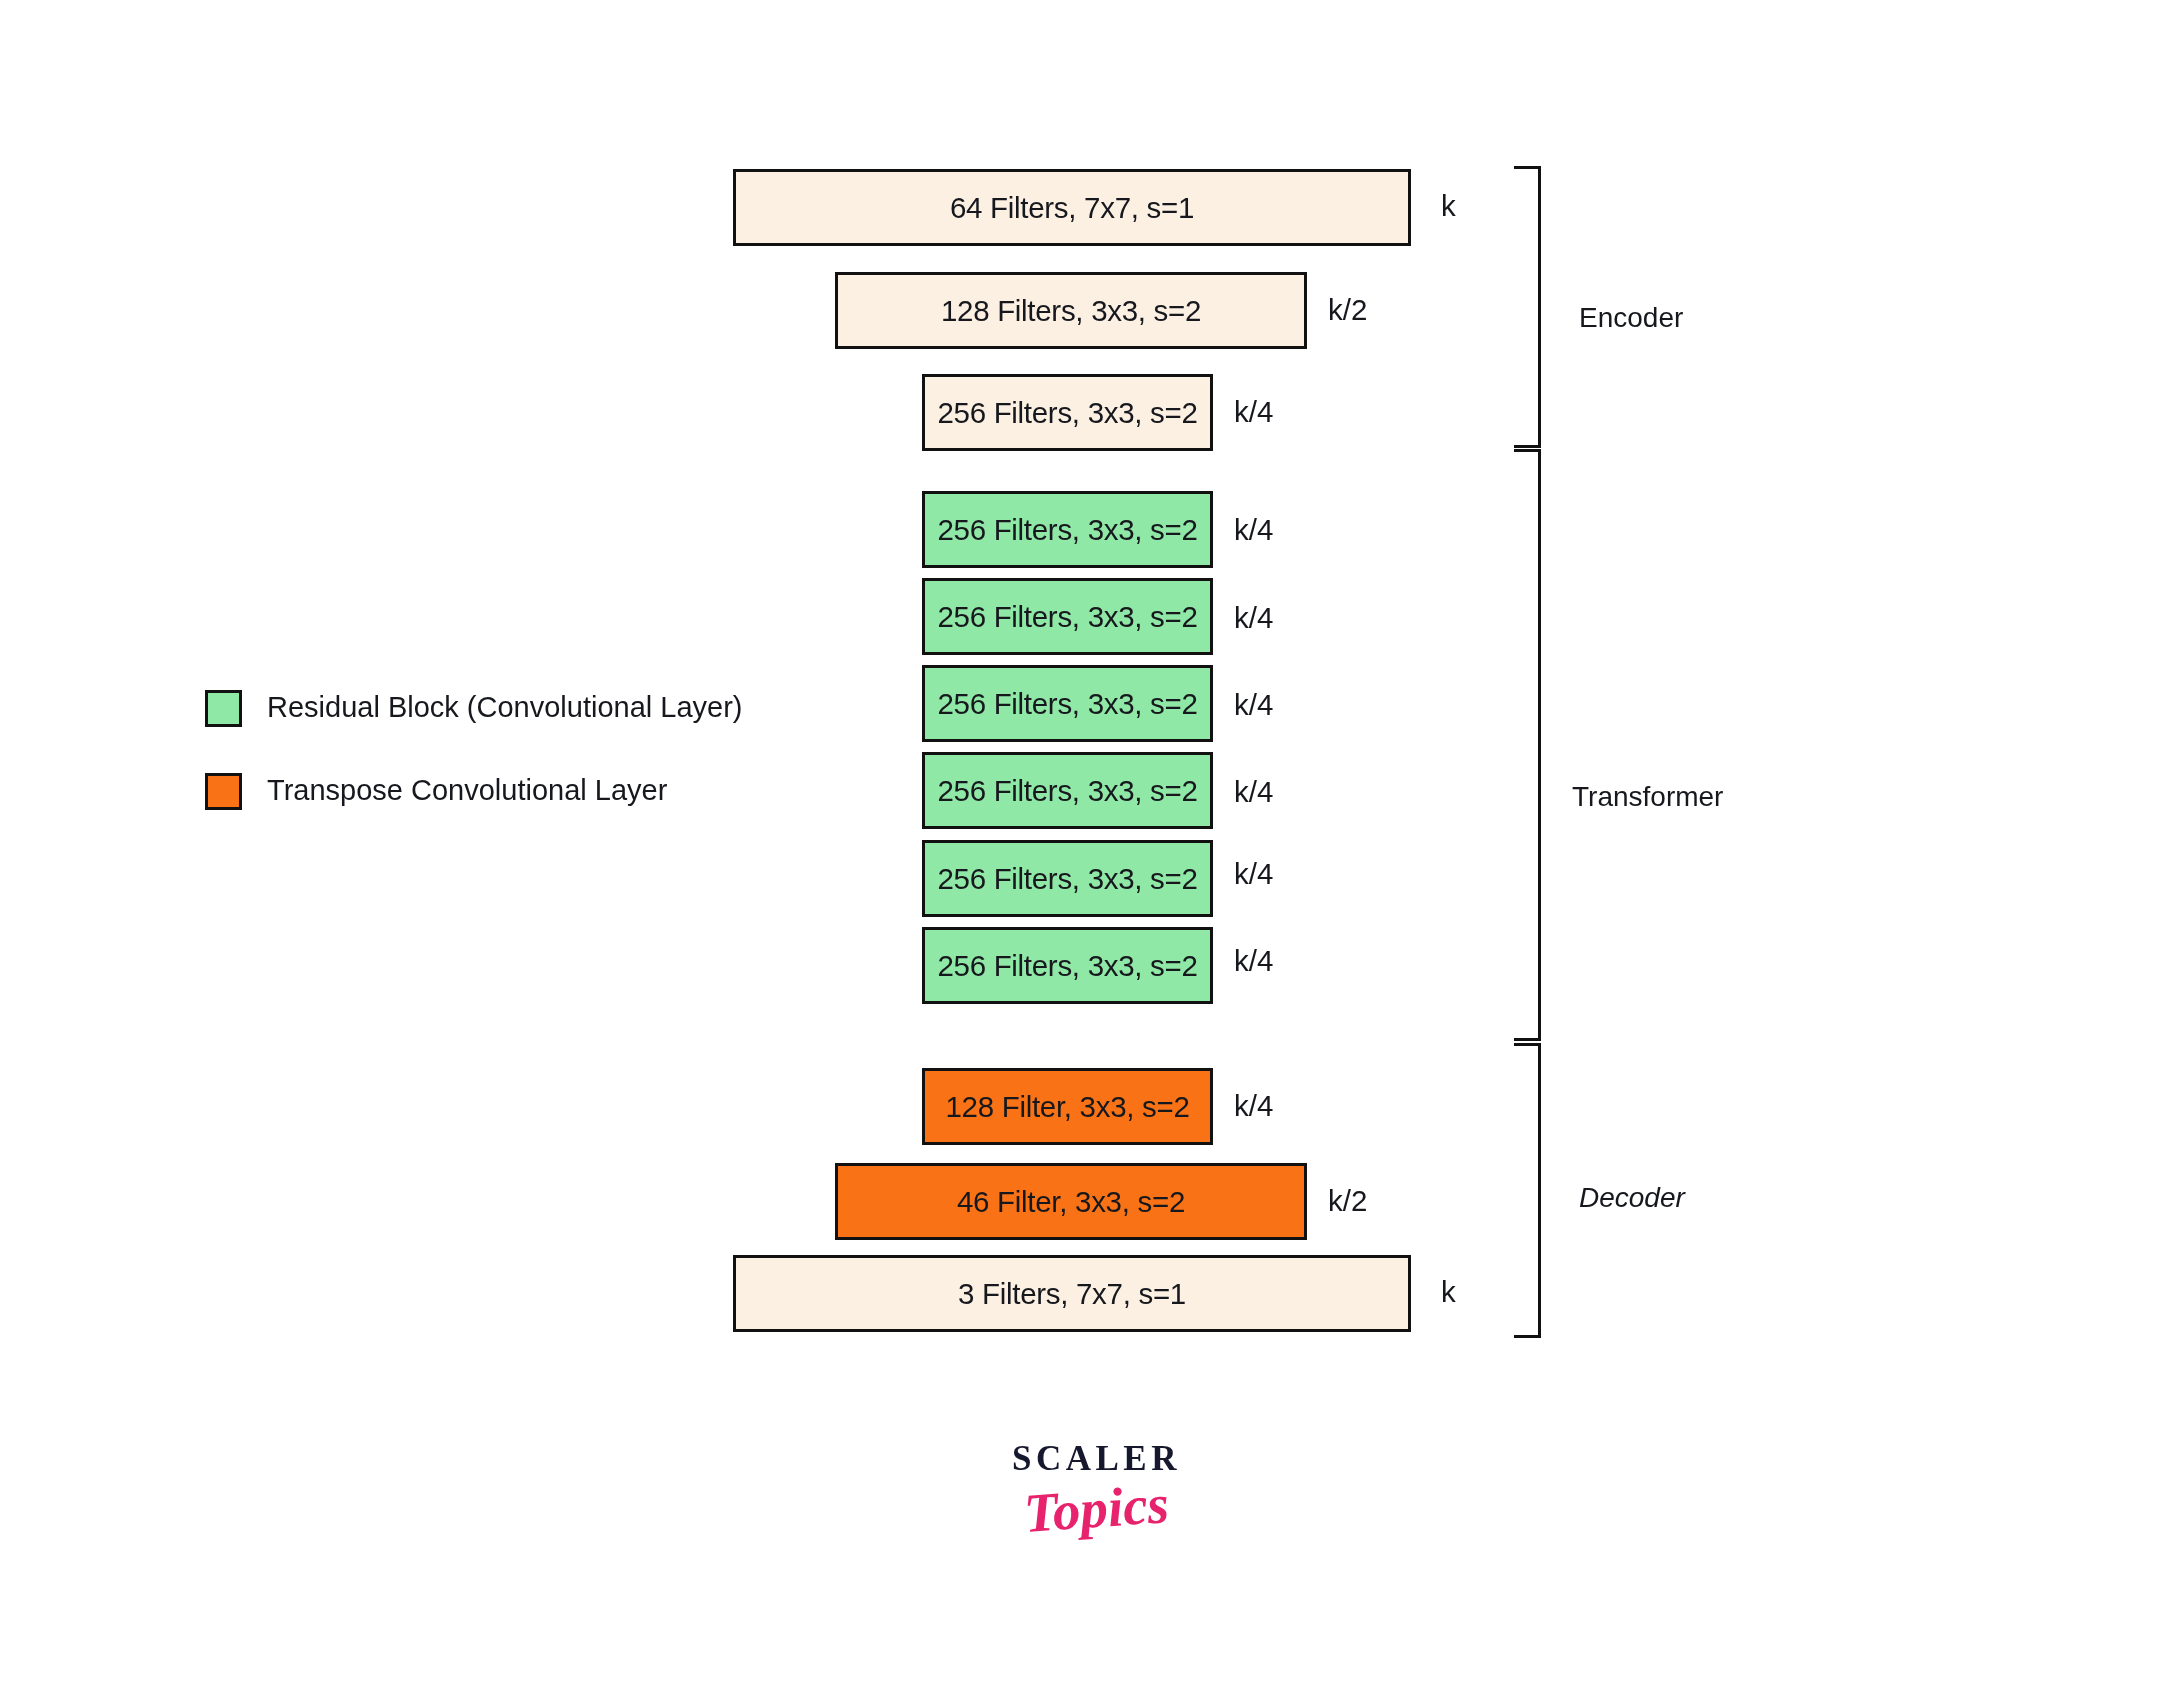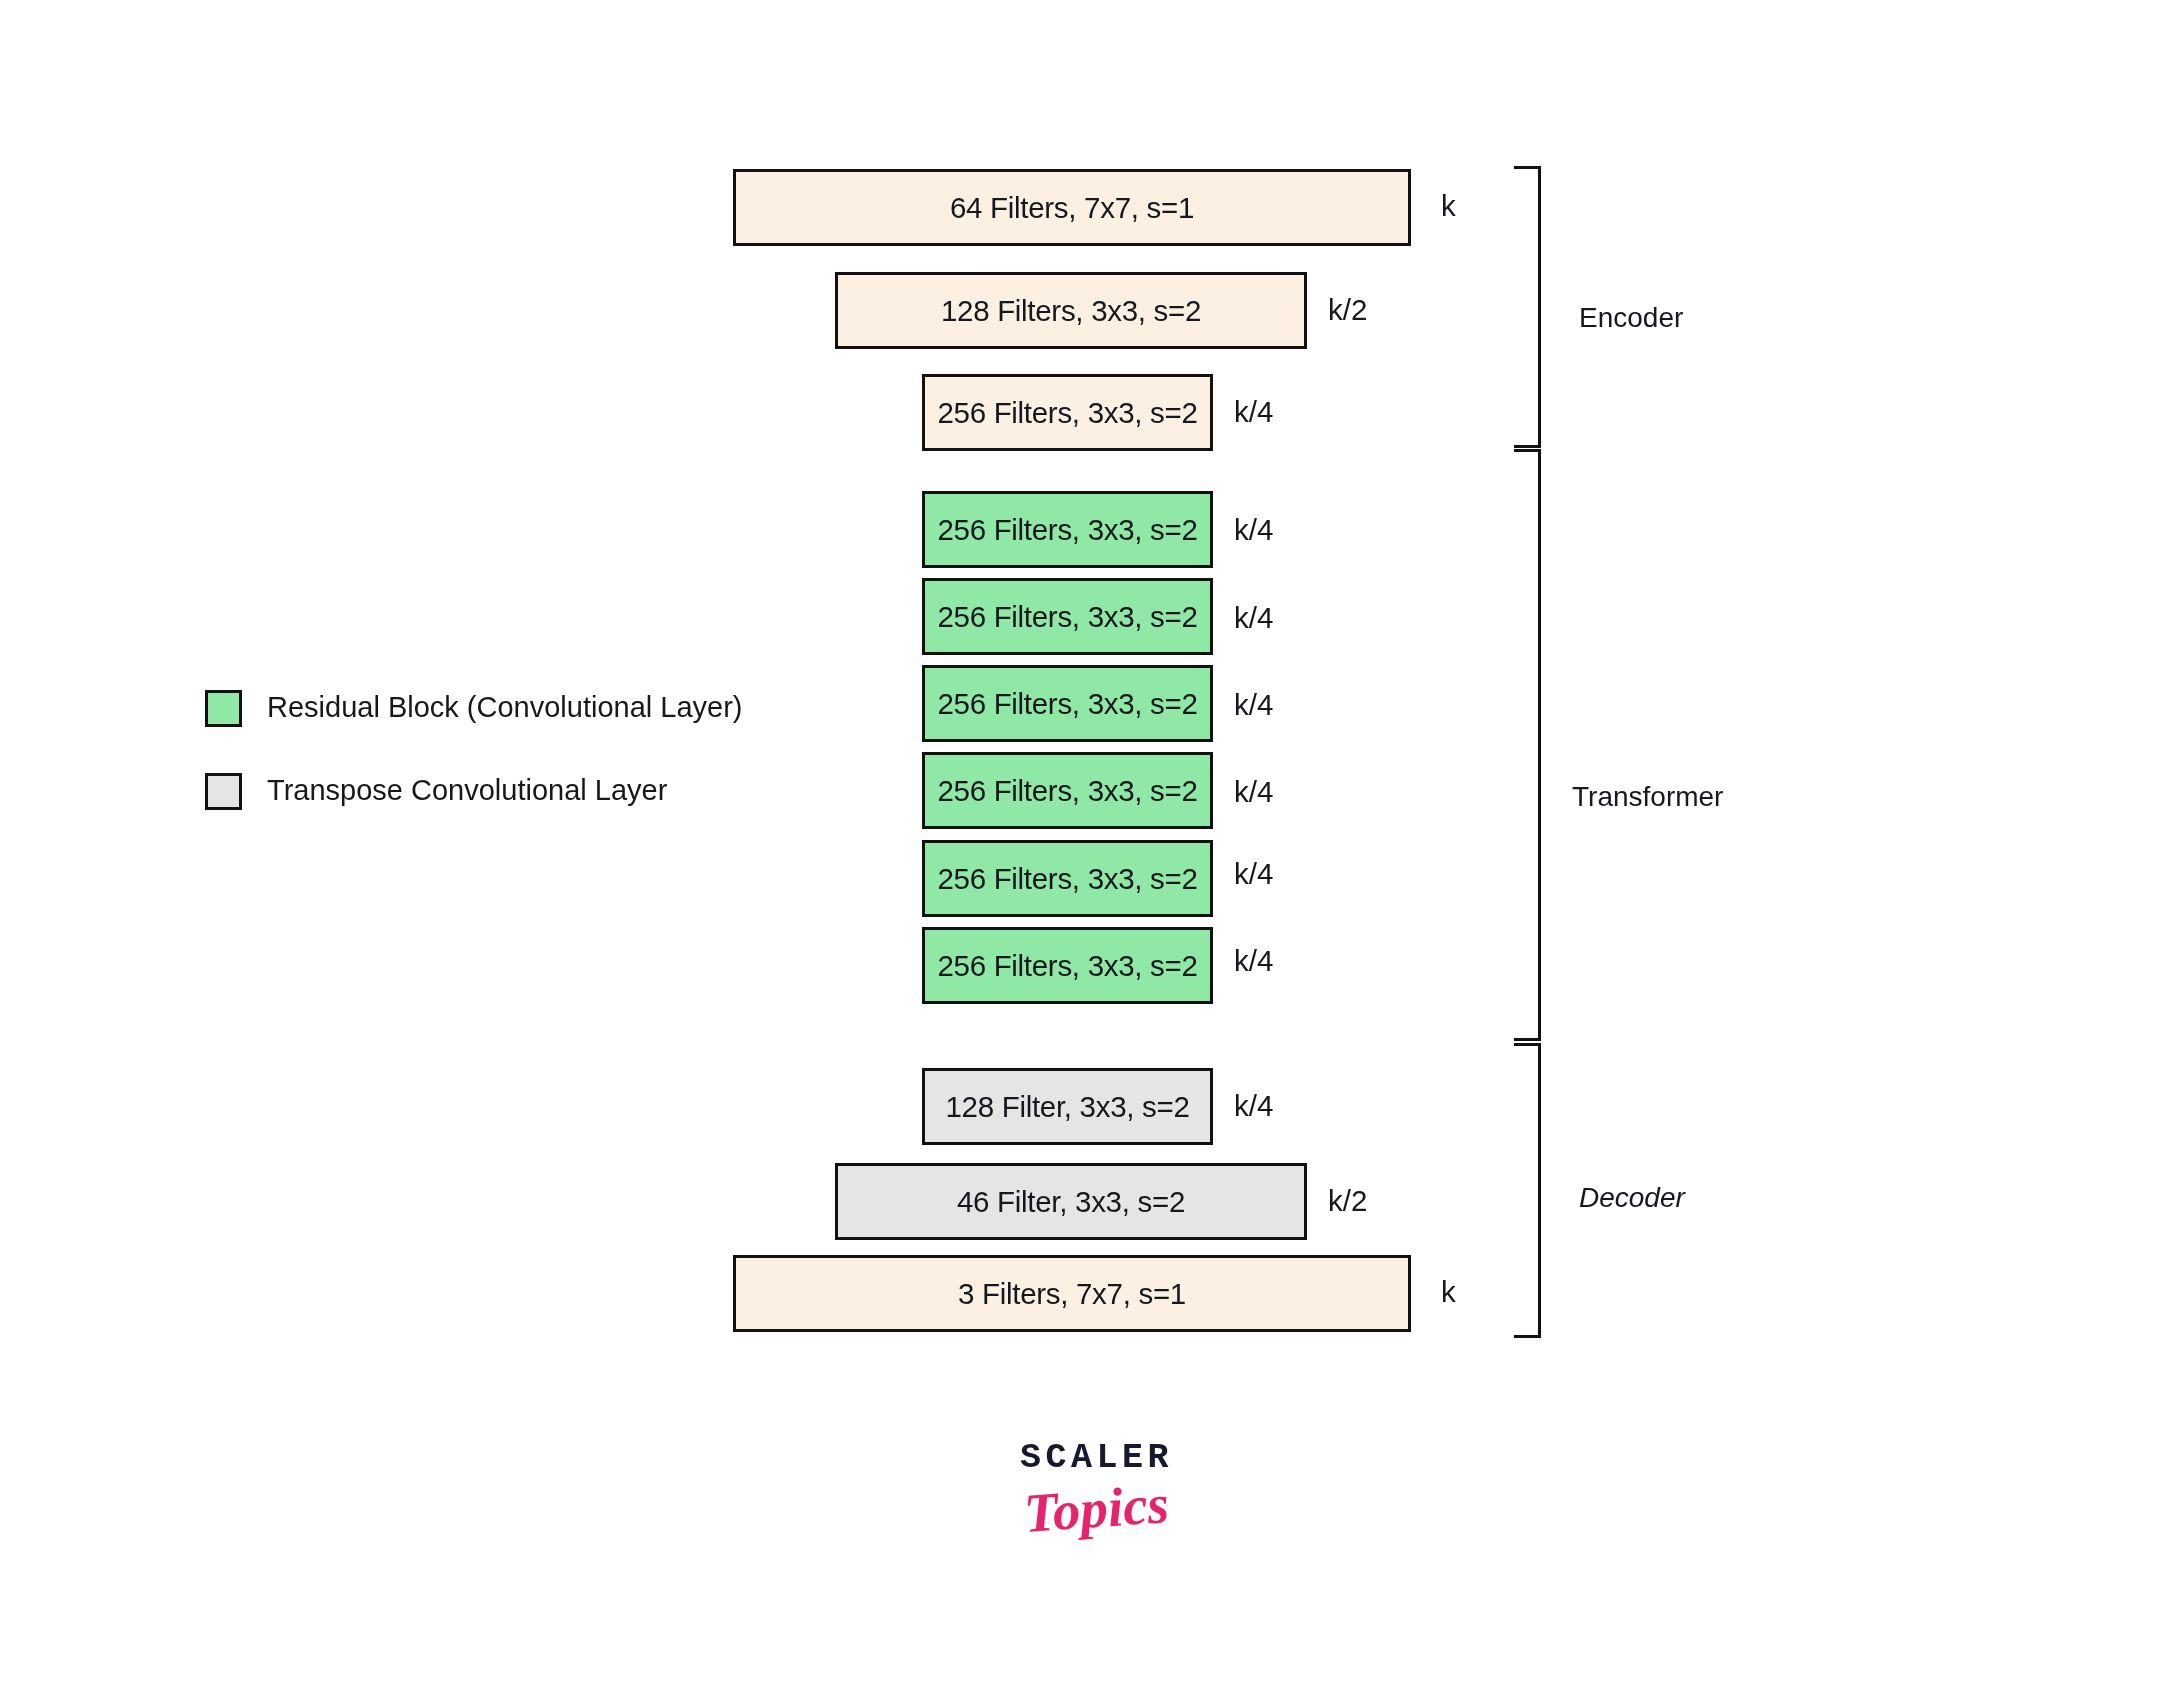--- a/index.html
+++ b/index.html
@@ -33,21 +33,21 @@
     justify-content: center;
     color: #16181d;
     font-size: 29.5px;
     font-family: "Liberation Sans", sans-serif;
     letter-spacing: -0.3px;
     white-space: nowrap;
     text-align: right;
   }
   .fill-conv      { background: #fcf0e3; }
   .fill-residual  { background: #8fe8a5; }
-  .fill-transpose { background: #e5e5e5; }
+  .fill-transpose { background: #f97316; }
 
   .size-label {
     position: absolute;
     font-size: 29.5px;
     color: #16181d;
     font-family: "Liberation Sans", sans-serif;
     white-space: nowrap;
     line-height: 1;
   }
 
@@ -102,21 +102,21 @@
   
   .logo {
     position: absolute;
     left: 994px;
     top: 1441px;
     width: 205px;
     text-align: center;
     user-select: none;
   }
   .logo-scaler {
-    font-family: Liberation Mono, monospace;
+    font-family: Liberation Serif, serif;
     font-weight: bold;
     font-size: 35px;
     letter-spacing: 4.5px;
     color: #16182e;
     line-height: 1;
     text-align: center;
   }
   .logo-topics {
     font-family: "Liberation Serif", serif;
     font-style: italic;

